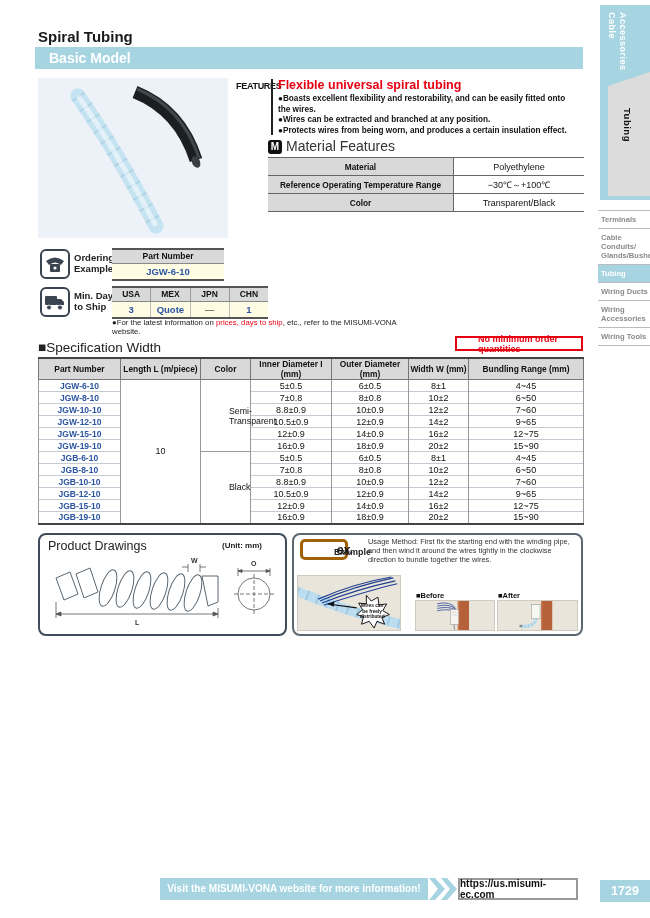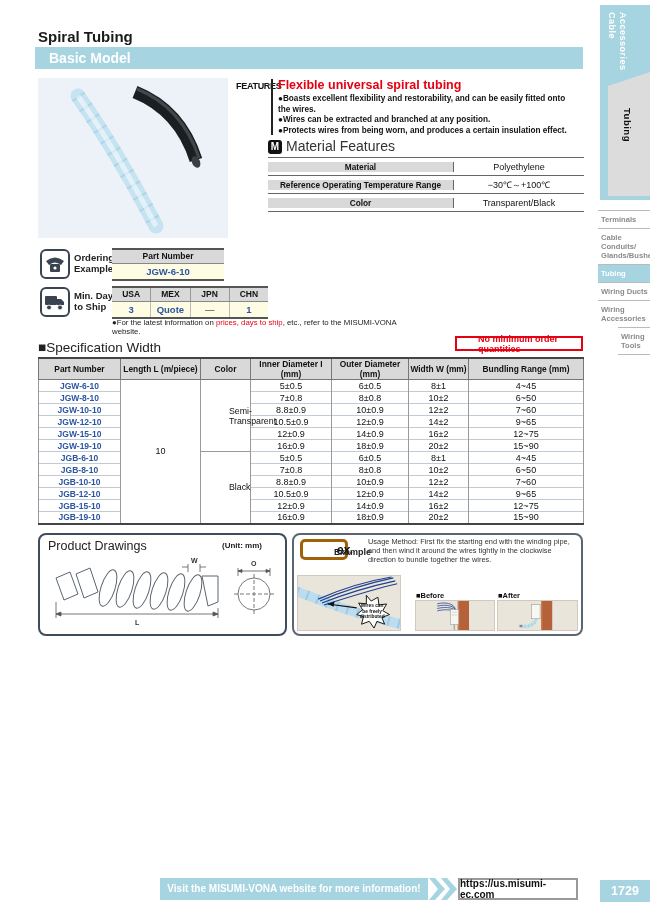--- a/index.html
+++ b/index.html
@@ -20,21 +20,21 @@
   .features-label{left:236px;top:81px;font-size:9px;font-weight:bold;color:#111;letter-spacing:-0.3px;}
   .features-divider{left:271px;top:79px;width:2px;height:56px;background:#222;}
   .features-heading{left:278px;top:78px;font-size:12.5px;font-weight:bold;color:var(--red);}
   .features-bullets{left:278px;top:94px;width:300px;}
   .features-bullets div{font-size:8.2px;font-weight:bold;color:#111;line-height:10.5px;}
 
   .mat-icon{left:268px;top:140px;width:14px;height:14px;background:#111;border-radius:3px;
     color:#fff;font-weight:bold;font-size:10px;text-align:center;line-height:14px;}
   .mat-title{left:286px;top:138px;font-size:14px;color:#333;}
   .mat-table{left:268px;top:157px;width:316px;border-top:1px solid #666;}
-  .mat-row{display:flex;height:18px;border-bottom:1px solid #666;align-items:center;}
+  .mat-row{display:flex;height:18px;border-bottom:1px solid #666;}
   .mat-label{width:186px;background:var(--gray);font-size:8.3px;font-weight:bold;color:#111;
     display:flex;align-items:center;justify-content:center;border-right:1px solid #666;text-align:center;}
   .mat-value{flex:1;font-size:9px;color:#111;display:flex;align-items:center;justify-content:center;}
 
   .icon-box{width:30px;height:30px;border:2px solid #3A4450;border-radius:6px;background:#fff;
     display:flex;align-items:center;justify-content:center;}
   .icon-label{font-size:9.5px;font-weight:bold;color:#222;line-height:11px;white-space:pre-line;}
 
   .mini-table{background:#fff;}
   .mini-head{display:flex;border-top:2px solid #555;border-bottom:1px solid #888;background:var(--gray);}
@@ -75,21 +75,21 @@
   .side-tab{left:600px;top:5px;width:50px;height:195px;background:var(--accent);}
   .side-cat{left:606px;top:12px;height:150px;writing-mode:vertical-lr;color:#fff;font-weight:bold;
     font-size:9px;line-height:11px;white-space:pre-line;letter-spacing:0.5px;}
   .side-sub{left:608px;top:72px;width:42px;height:124px;background:#DCDCDC;
     clip-path:polygon(0 14px,100% 0,100% 100%,0 100%);}
   .side-sub-label{left:622px;top:108px;writing-mode:vertical-rl;color:#111;font-weight:bold;font-size:9.5px;letter-spacing:0.5px;}
   .side-list{left:598px;top:210px;width:52px;}
   .side-item{border-top:1px solid #bbb;padding:4px 1px 4px 3px;font-size:7.6px;font-weight:bold;
     color:#8B8B8B;line-height:9px;white-space:pre-line;}
   .side-item.active{background:var(--accent);color:#fff;}
-  .side-list .side-item:last-child{border-bottom:1px solid #bbb;margin-left:20px;}
+  .side-list .side-item:last-child{border-bottom:1px solid #bbb;}
 
   .foot-banner{left:160px;top:878px;width:268px;height:22px;background:var(--accent);color:#fff;
     font-weight:bold;font-size:10px;line-height:22px;text-align:center;}
   .foot-chevrons{left:429px;top:878px;}
   .foot-url{left:458px;top:878px;width:120px;height:22px;background:#fff;border:2px solid #999;
     color:#111;font-weight:bold;font-size:10px;display:flex;align-items:center;justify-content:center;}
   .foot-page{left:600px;top:880px;width:50px;height:22px;background:var(--accent);color:#fff;
     font-weight:bold;font-size:12.5px;display:flex;align-items:center;justify-content:center;text-align:center;}
 </style>
 </head>

